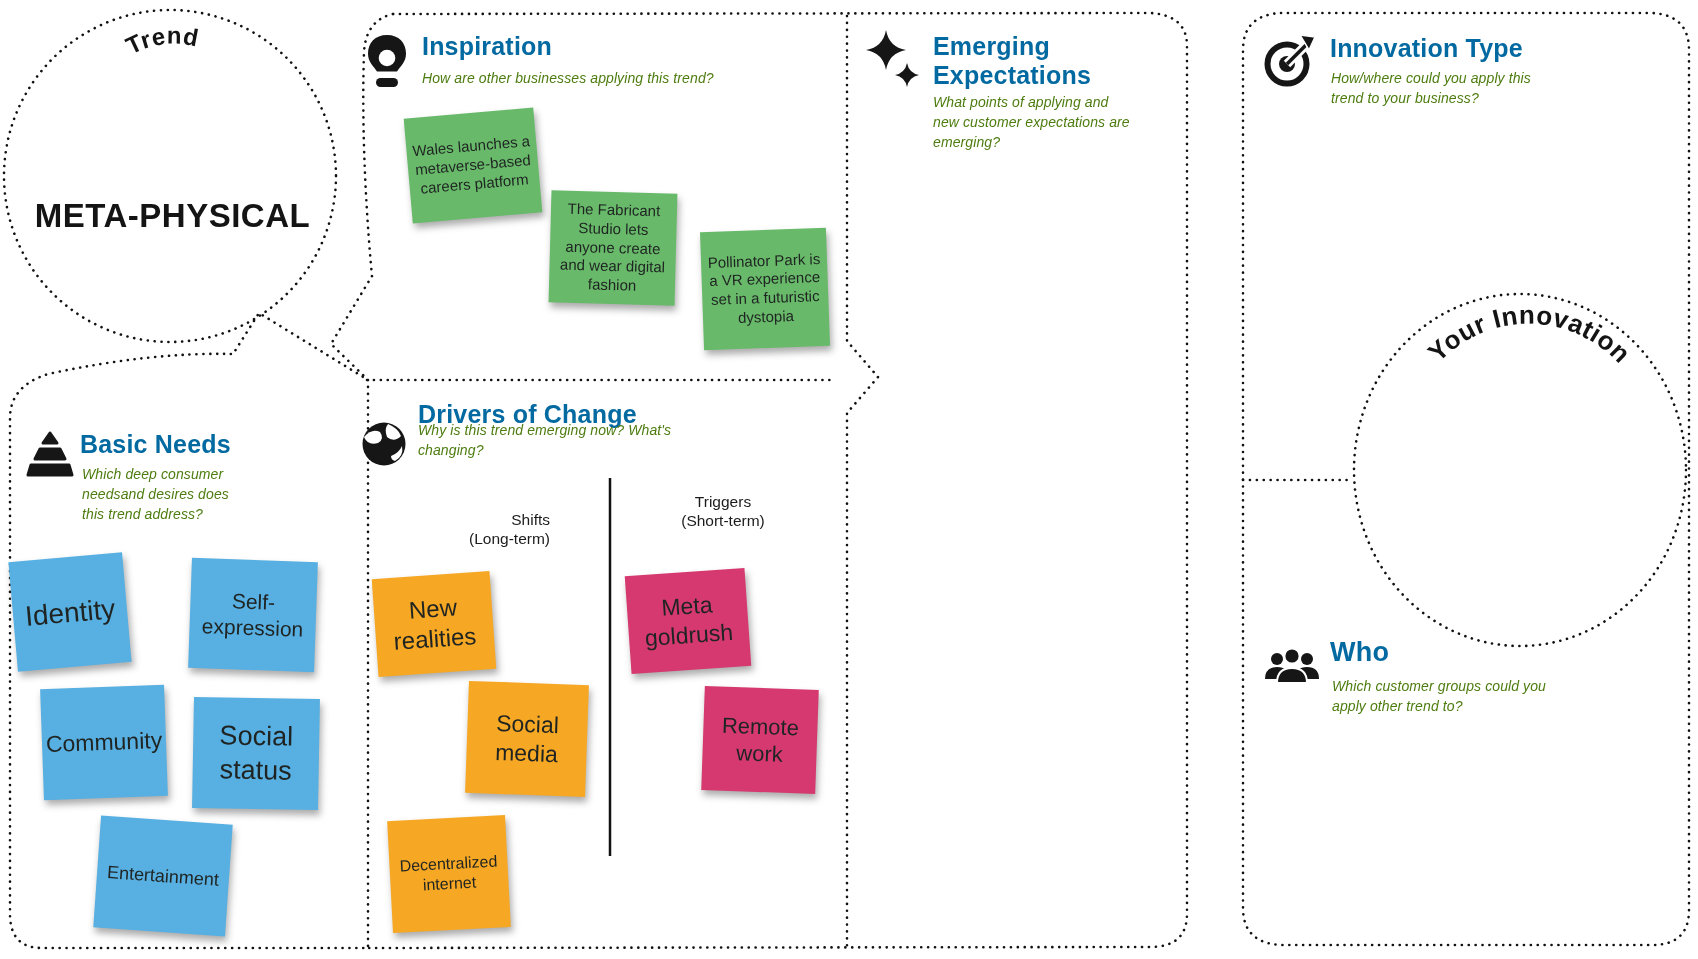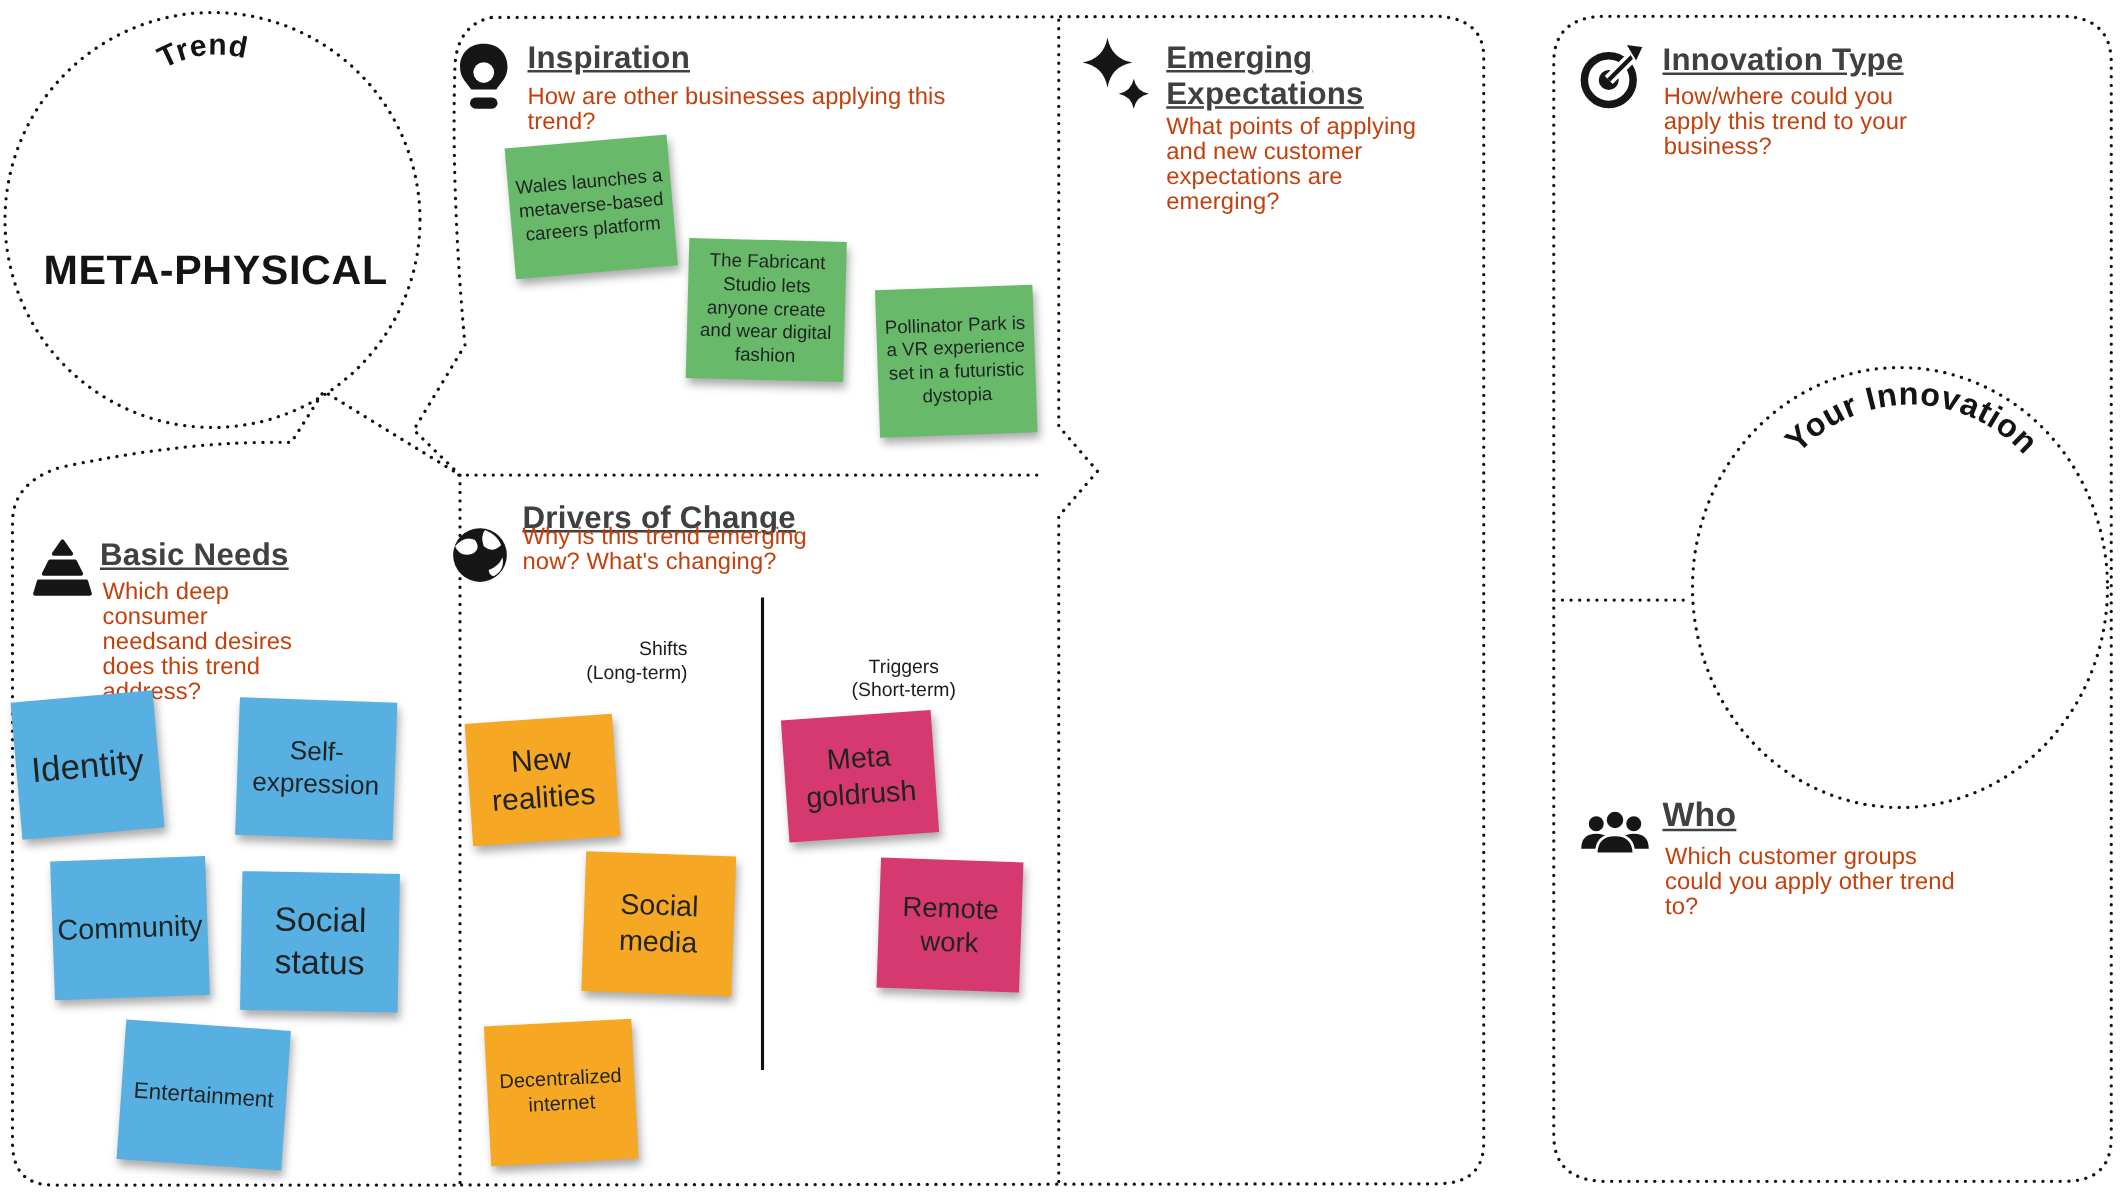--- a/index.html
+++ b/index.html
@@ -1,21 +1,21 @@
 <!DOCTYPE html>
 <html><head>
 <meta charset="utf-8">
 <style>
   html,body{margin:0;padding:0;background:#fff;}
   #stage{position:relative;width:1698px;height:959px;background:#fff;overflow:hidden;
          font-family:"Liberation Sans", sans-serif;color:#161616;}
   #outline-svg{position:absolute;left:0;top:0;z-index:1;}
   .abs{position:absolute;z-index:3;}
-  .sec-title{font-weight:bold;font-size:25px;letter-spacing:.2px;color:#404040;line-height:29px;text-decoration:underline;}
-  .sec-q{font-size:19px;line-height:20px;color:#c2410c;letter-spacing:.1px;}
+  .sec-title{font-weight:bold;font-size:25px;letter-spacing:.2px;color:#0369a1;line-height:29px;}
+  .sec-q{font-size:14px;line-height:20px;color:#4d7c0f;letter-spacing:.1px;font-style:italic;}
   .big-name{font-weight:bold;font-size:33px;letter-spacing:.5px;text-align:center;color:#141414;}
   .col-head{font-size:15.5px;line-height:19px;text-align:center;color:#1c1c1c;}
   .note{position:absolute;z-index:4;display:flex;align-items:center;justify-content:center;
         text-align:center;color:#1f2422;box-shadow:2px 5px 7px rgba(70,70,70,.45);
         padding:6px;box-sizing:border-box;line-height:1.25;}
   .curved-label{font-weight:bold;letter-spacing:.5px;fill:#141414;}
 </style>
 </head>
 <body>
 
@@ -107,21 +107,21 @@
   <div class="abs sec-title" style="left:80px;top:430px;">Basic Needs</div>
   <div class="abs sec-q" style="left:82px;top:464px;width:170px;">Which deep consumer needsand desires does this trend address?</div>
 
   <div class="abs sec-title" style="left:418px;top:400px;">Drivers of Change</div>
   <div class="abs sec-q" style="left:418px;top:420px;width:255px;">Why is this trend emerging now? What's changing?</div>
 
   <div class="abs col-head" style="left:410px;top:510px;width:140px;text-align:right;">
     <div>Shifts</div>
     <div>(Long-term)</div>
   </div>
-  <div class="abs col-head" style="left:653px;top:524px;width:140px;">
+  <div class="abs col-head" style="left:653px;top:492px;width:140px;">
     <div>Triggers</div>
     <div>(Short-term)</div>
   </div>
 
   <div class="abs sec-title" style="left:1330px;top:638px;font-size:27px;">Who</div>
   <div class="abs sec-q" style="left:1332px;top:676px;width:235px;">Which customer groups could you apply other trend to?</div>
 
   <div class="note" style="left: 408px; top: 113px; width: 130px; height: 105px; font-size: 15px; transform: rotate(-5deg); background: rgb(104, 186, 106);">Wales launches a metaverse-based careers platform</div>
   <div class="note" style="left: 550px; top: 192px; width: 126px; height: 112px; font-size: 15px; transform: rotate(1.5deg); background: rgb(104, 186, 106);">The Fabricant Studio lets anyone create and wear digital fashion</div>
   <div class="note" style="left: 702px; top: 230px; width: 126px; height: 118px; font-size: 15px; transform: rotate(-2deg); background: rgb(104, 186, 106);">Pollinator Park is a VR experience set in a futuristic dystopia</div>

